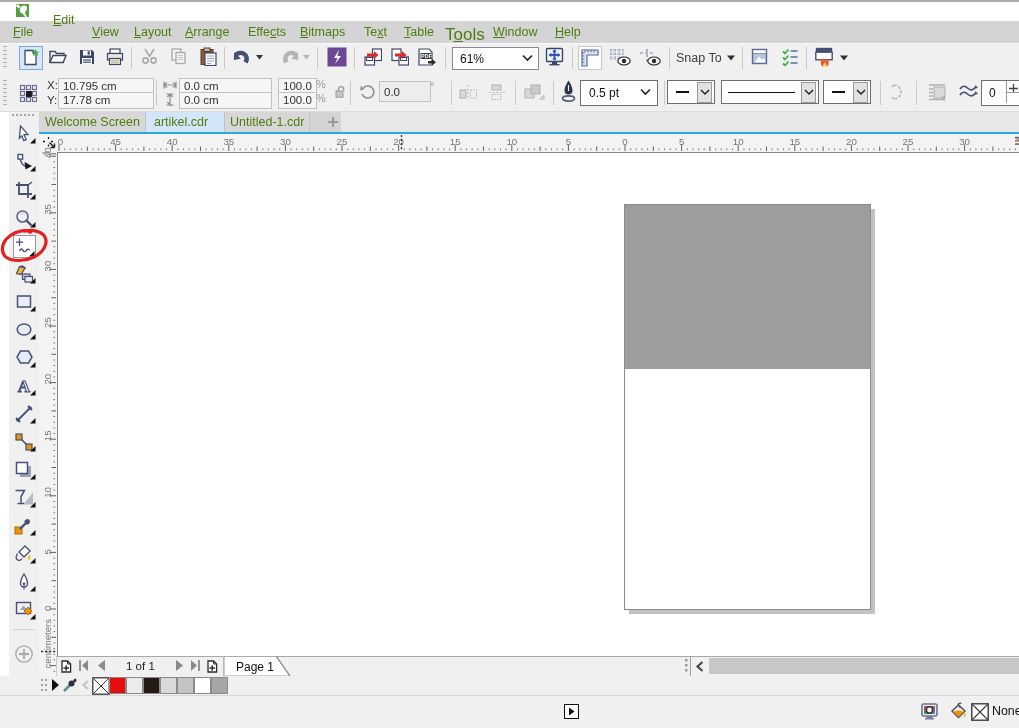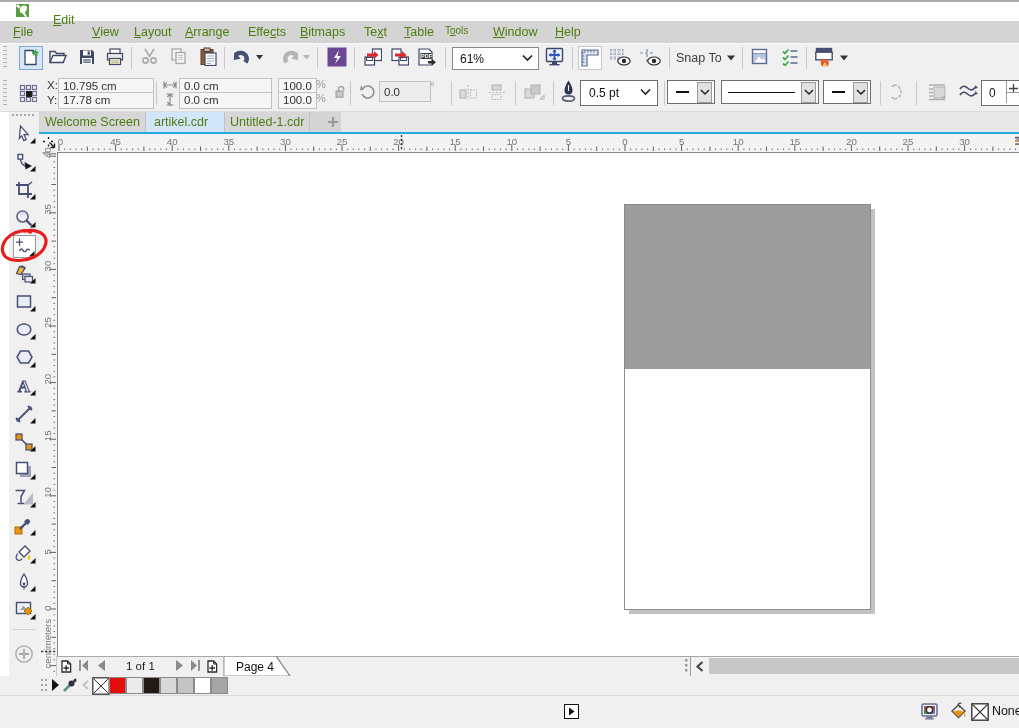--- a/index.html
+++ b/index.html
@@ -24,21 +24,21 @@
 <div class="abs" style="left:0;top:20.5px;width:1019px;height:22px;background:#d4d4d4"></div>
 <div class="tx" style="left:13px;top:25px;font-size:12.5px"><u>F</u>ile</div>
 <div class="tx" style="left:53px;top:13px;font-size:12.5px"><u>E</u>dit</div>
 <div class="tx" style="left:92px;top:25px;font-size:12.5px"><u>V</u>iew</div>
 <div class="tx" style="left:134px;top:25px;font-size:12.5px"><u>L</u>ayout</div>
 <div class="tx" style="left:185px;top:25px;font-size:12.5px"><u>A</u>rrange</div>
 <div class="tx" style="left:248px;top:25px;font-size:12.5px">Effe<u>c</u>ts</div>
 <div class="tx" style="left:300px;top:25px;font-size:12.5px"><u>B</u>itmaps</div>
 <div class="tx" style="left:364px;top:25px;font-size:12.5px">Te<u>x</u>t</div>
 <div class="tx" style="left:404px;top:25px;font-size:12.5px"><u>T</u>able</div>
-<div class="tx" style="left:445px;top:25px;font-size:10px">T<u>o</u>ols</div>
+<div class="tx" style="left:445px;top:25px;font-size:17px">T<u>o</u>ols</div>
 <div class="tx" style="left:493px;top:25px;font-size:12.5px"><u>W</u>indow</div>
 <div class="tx" style="left:555px;top:25px;font-size:12.5px"><u>H</u>elp</div>
 <div class="abs" style="left:0;top:42.5px;width:1019px;height:31px;background:#f0f0f0;border-top:1px solid #fafafa;border-bottom:1px solid #e2e2e2"></div>
 <div class="grip" style="left:3px;top:46px;height:24px"></div>
 <div class="sep1" style="left:131px;top:47px;height:22px"></div>
 <div class="sep1" style="left:224px;top:47px;height:22px"></div>
 <div class="sep1" style="left:317px;top:47px;height:22px"></div>
 <div class="sep1" style="left:354px;top:47px;height:22px"></div>
 <div class="sep1" style="left:445px;top:47px;height:22px"></div>
 <div class="sep1" style="left:572px;top:47px;height:22px"></div>
@@ -799,21 +799,21 @@
 <svg class="abs" style="left:207px;top:659.5px" width="11" height="13">
 <path d="M1 1 h5.6 l3 3 v8 h-8.6 Z" fill="#fff" stroke="#2b2b2b" stroke-width="1.3"></path>
 <path d="M6.6 1 v3 h3" fill="none" stroke="#2b2b2b" stroke-width="1"></path>
 <path d="M5.2 5.2 v5.6 M2.4 8 h5.6" stroke="#2b2b2b" stroke-width="1.4"></path>
     </svg>
 <div class="abs" style="left:223px;top:655.5px;width:1px;height:20px;background:#b9b9b9"></div>
 <svg class="abs" style="left:224px;top:655.5px" width="70" height="20">
 <path d="M0 0 H52 L66 20 H0 Z" fill="#fff" stroke="#9a9a9a" stroke-width="1"></path>
 <path d="M0 0 H52 L66 20" fill="none" stroke="#8a8a8a" stroke-width="1.2"></path>
 </svg>
-<div class="tx" style="left:236px;top:659.5px;font-size:12px;color:#111">Page 4</div>
+<div class="tx" style="left:236px;top:659.5px;font-size:12px;color:#111">Page 1</div>
 <svg class="abs" style="left:684px;top:659px" width="5" height="14">
       <g fill="#9a9a9a">
         <rect y="0" width="2.5" height="2.5" x="1"></rect>
         <rect y="5" width="2.5" height="2.5" x="1"></rect>
         <rect y="10" width="2.5" height="2.5" x="1"></rect>
       </g>
     </svg>
 <div class="abs" style="left:690px;top:655.5px;width:1px;height:20px;background:#9f9f9f"></div>
 <div class="abs" style="left:691px;top:656.5px;width:328px;height:19px;background:#f1f1f1"></div>
 <svg class="abs" style="left:695px;top:660.5px" width="9" height="11">

